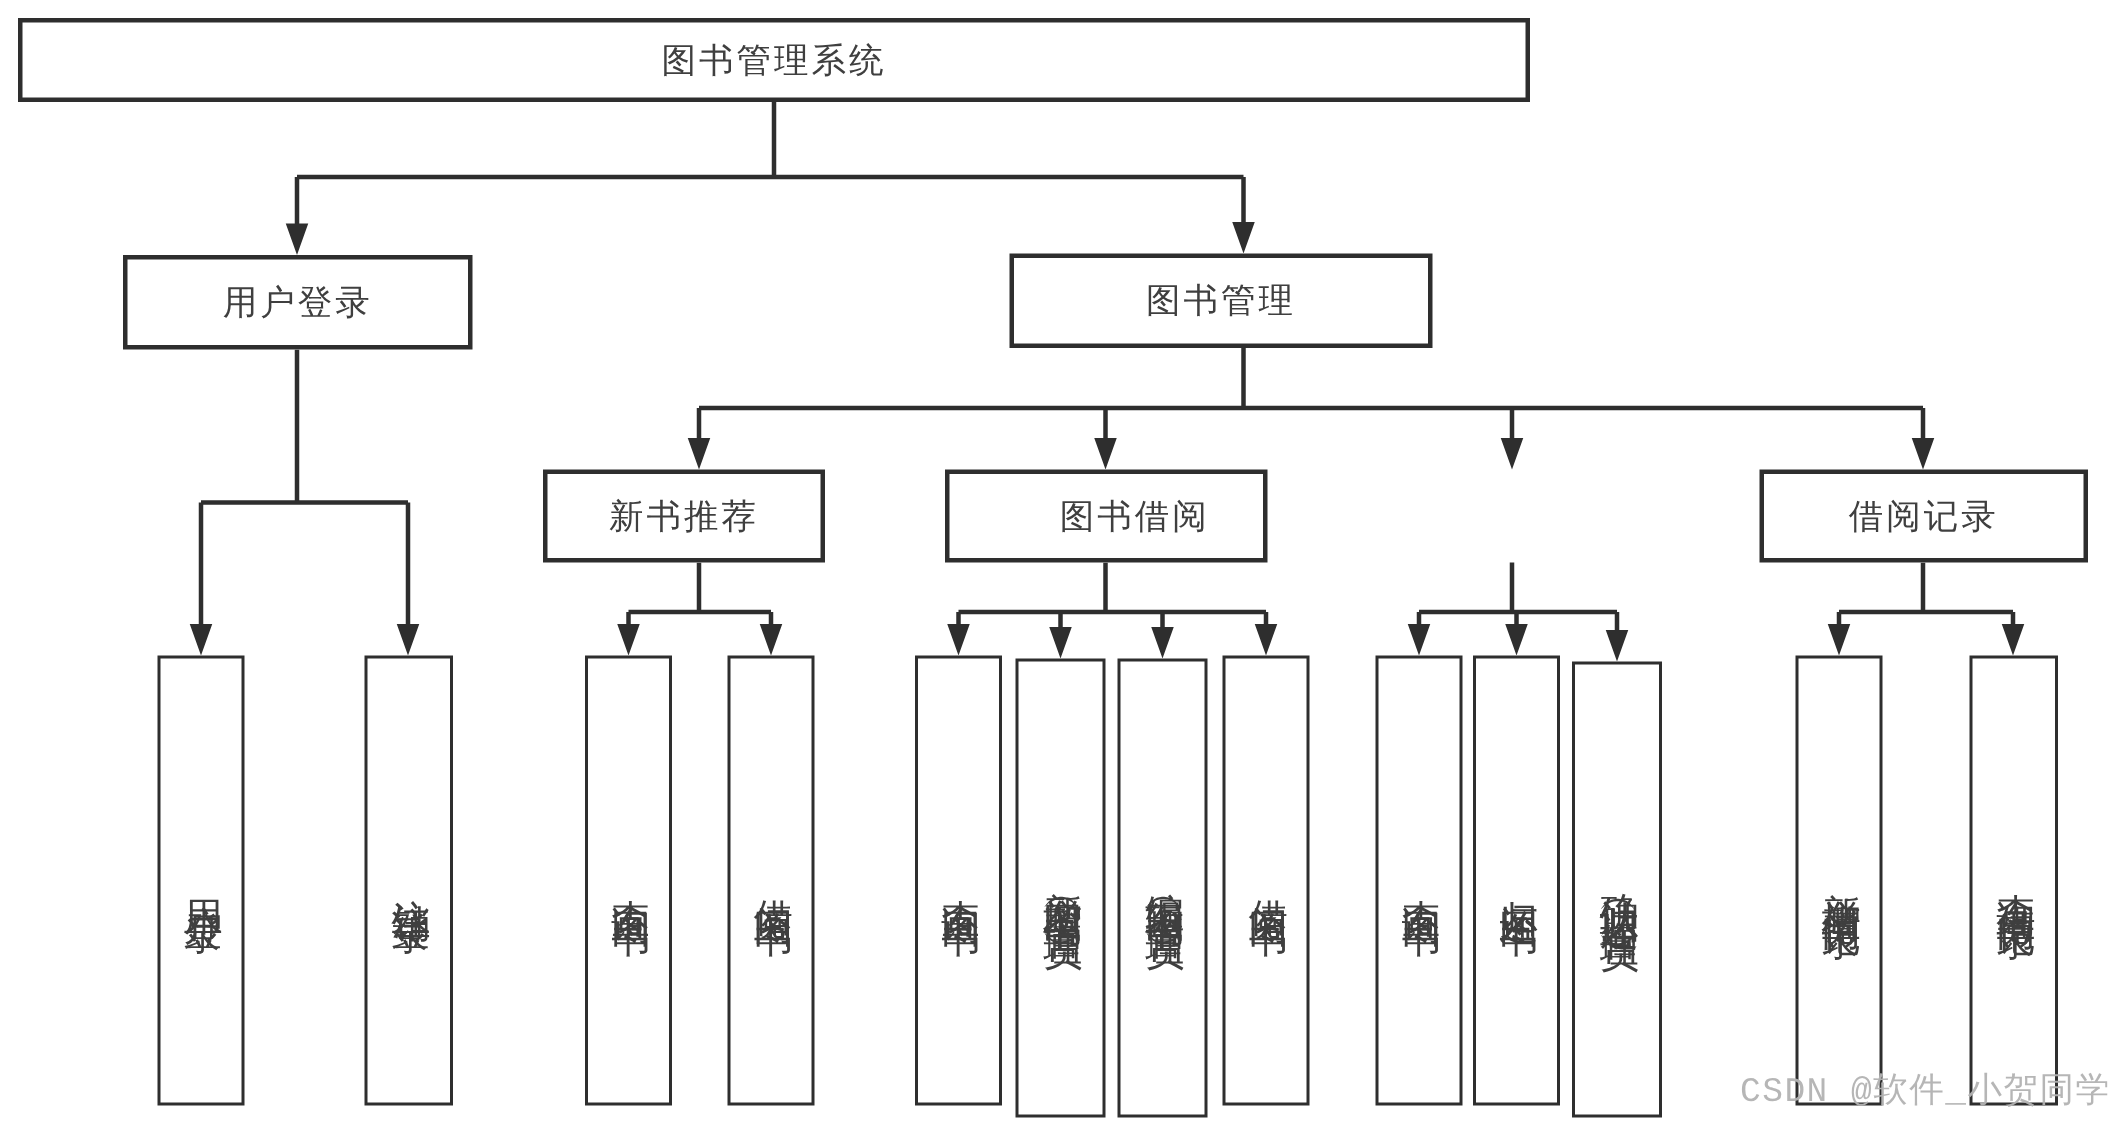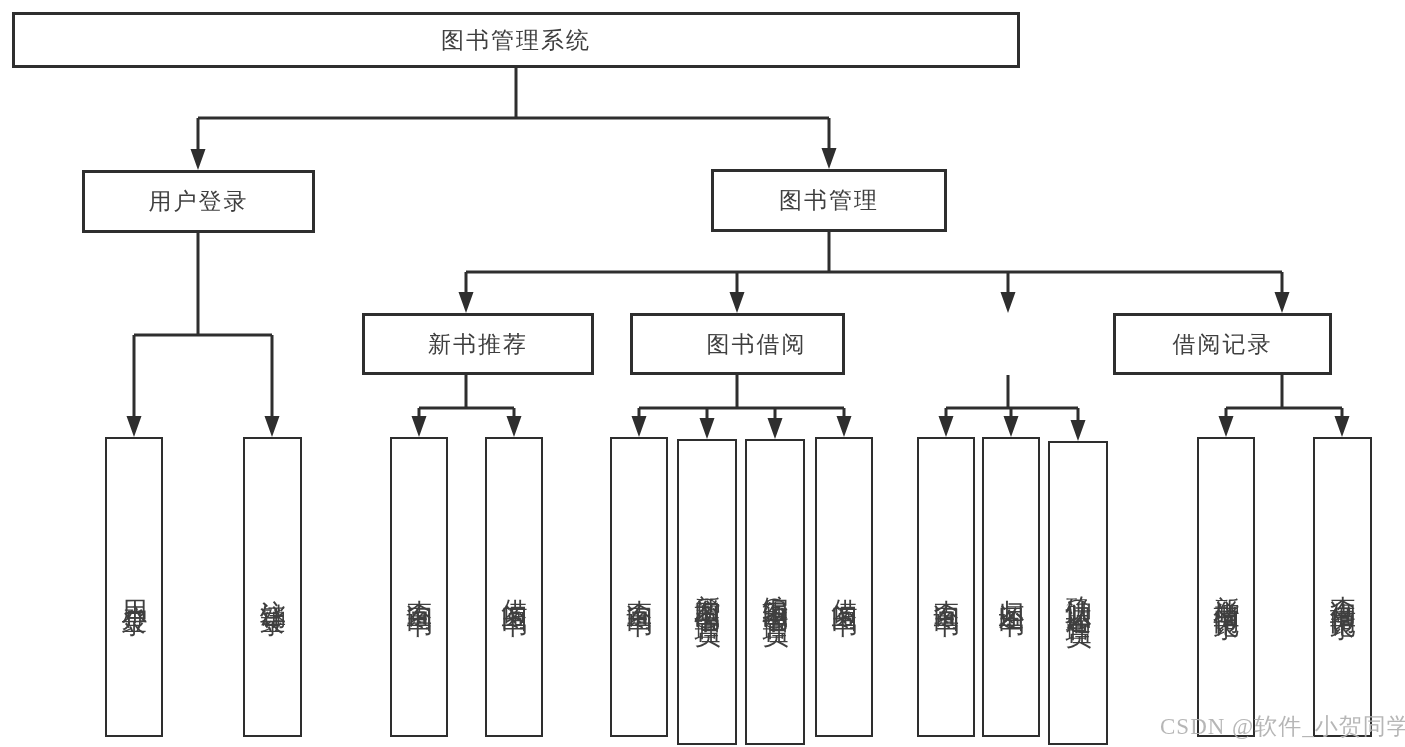--- a/index.html
+++ b/index.html
@@ -7,21 +7,21 @@
     --text:#3f3f3f;
     --bg:#ffffff;
     --watermark:#b3b3b3;
   }
   html,body{margin:0;padding:0;background:var(--bg);}
   .canvas{
     position:relative;
     width:1405px;height:747px;
     background:var(--bg);
     overflow:hidden;
-    font-family:Liberation Serif, serif;
+    font-family:Liberation Mono, monospace;
     color:var(--text);
   }
   svg.wires{position:absolute;left:0;top:0;z-index:1;}
   svg.wires path.lines{fill:none;stroke:var(--line);stroke-width:3;}
   svg.wires path.arrows{fill:var(--line);stroke:none;}
   .node{
     position:absolute;
     background:#fff;
     border:3px solid var(--line);
     display:flex;align-items:center;justify-content:center;
@@ -115,25 +115,25 @@
       M938.5,416 L953.5,416 L946,437 Z
       M1003.5,416 L1018.5,416 L1011,437 Z
       M1070.5,420 L1085.5,420 L1078,441 Z
       M1218.5,416 L1233.5,416 L1226,437 Z
       M1334.5,416 L1349.5,416 L1342,437 Z"></path>
   </svg>
 
   <div class="node" style="left:12px;top:12px;width:1008px;height:56px;">图书管理系统</div>
 
   <div class="node" style="left:82px;top:170px;width:233px;height:63px;">用户登录</div>
-  <div class="node" style="left:711px;top:169px;width:236px;height:63px;text-align:right;">图书管理</div>
+  <div class="node" style="left:673px;top:169px;width:282px;height:63px;text-align:right;">图书管理</div>
 
-  <div class="node" style="left:362px;top:313px;width:232px;height:62px;">新书推荐</div>
+  <div class="node" style="left:362px;top:313px;width:188px;height:62px;">新书推荐</div>
   <div class="node" style="left:630px;top:313px;width:215px;height:62px;padding-left:38px;">图书借阅</div>
-  <div class="node" style="left:1113px;top:313px;width:219px;height:62px;">借阅记录</div>
+  <div class="node" style="left:1173px;top:313px;width:219px;height:62px;">借阅记录</div>
 
   <div class="leaf" style="left:105px;top:437px;width:58px;height:300px;">用户登录</div>
   <div class="leaf" style="left:243px;top:437px;width:59px;height:300px;">注销登录</div>
 
   <div class="leaf" style="left:390px;top:437px;width:58px;height:300px;">查询图书</div>
   <div class="leaf" style="left:485px;top:437px;width:58px;height:300px;">借阅图书</div>
 
   <div class="leaf" style="left:610px;top:437px;width:58px;height:300px;">查询图书</div>
   <div class="leaf" style="left:677px;top:439px;width:60px;height:306px;">新增图书（管理员）</div>
   <div class="leaf" style="left:745px;top:439px;width:60px;height:306px;">编辑图书（管理员）</div>

